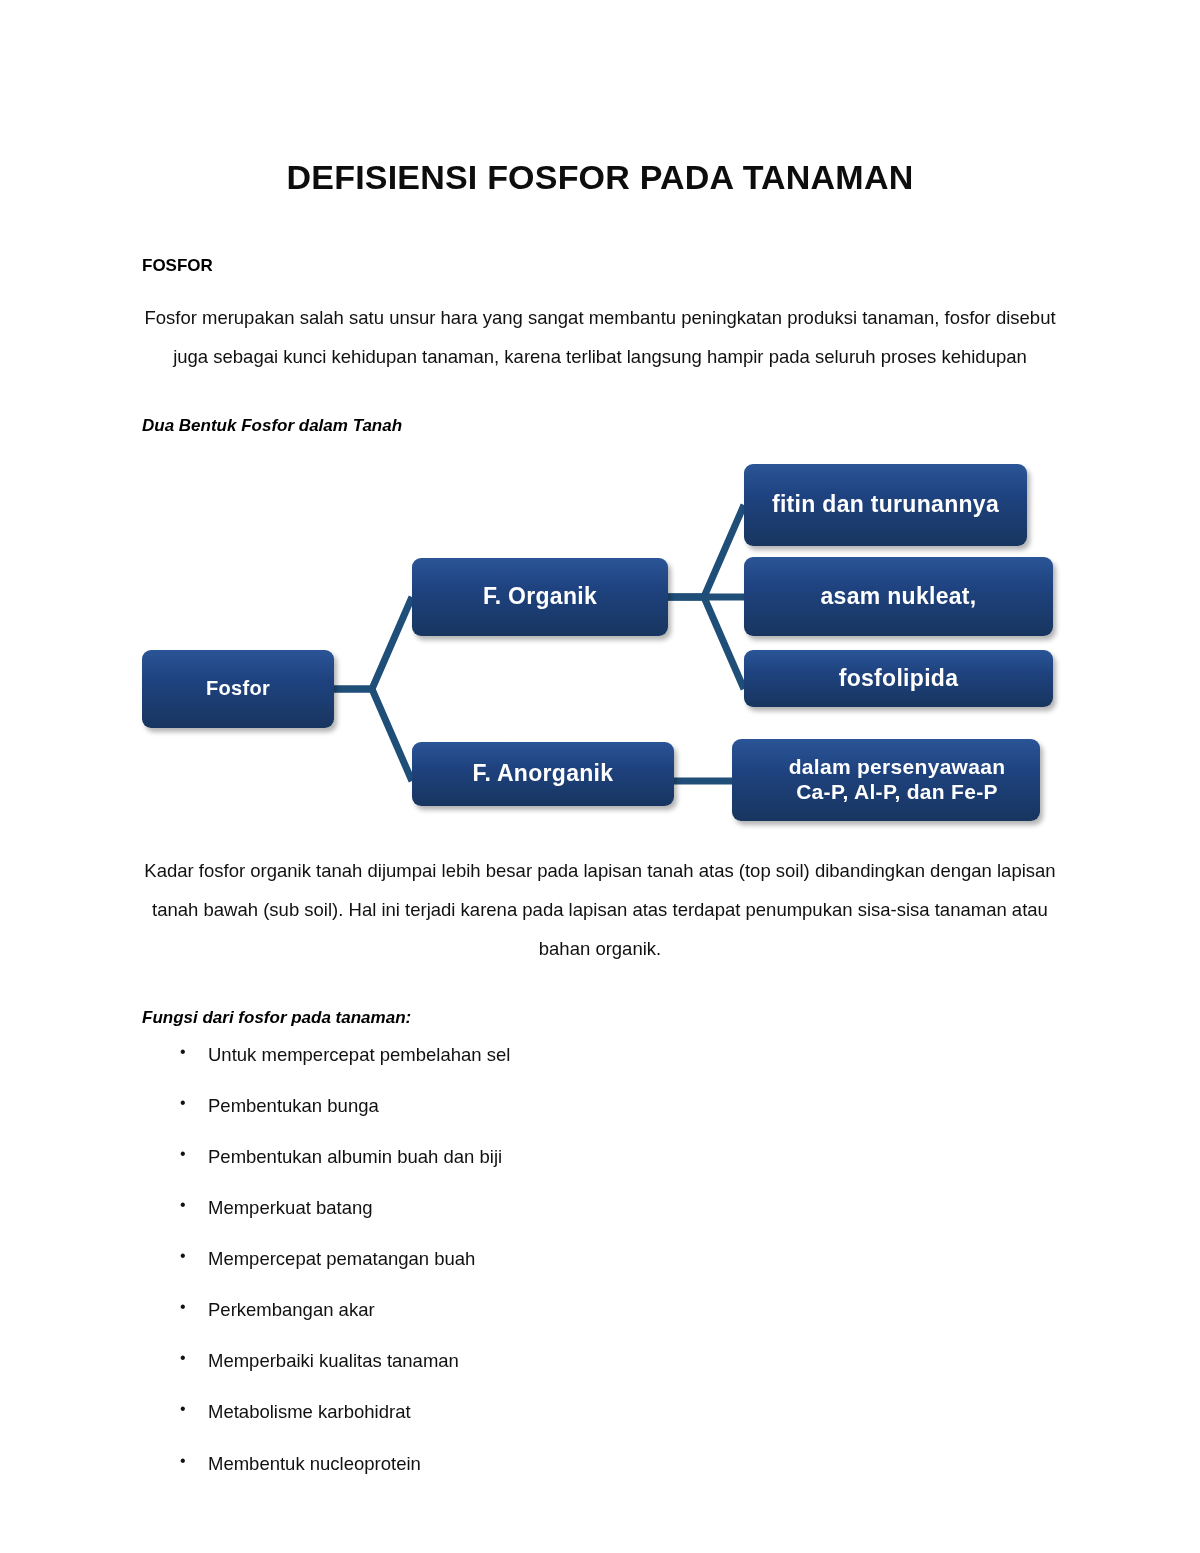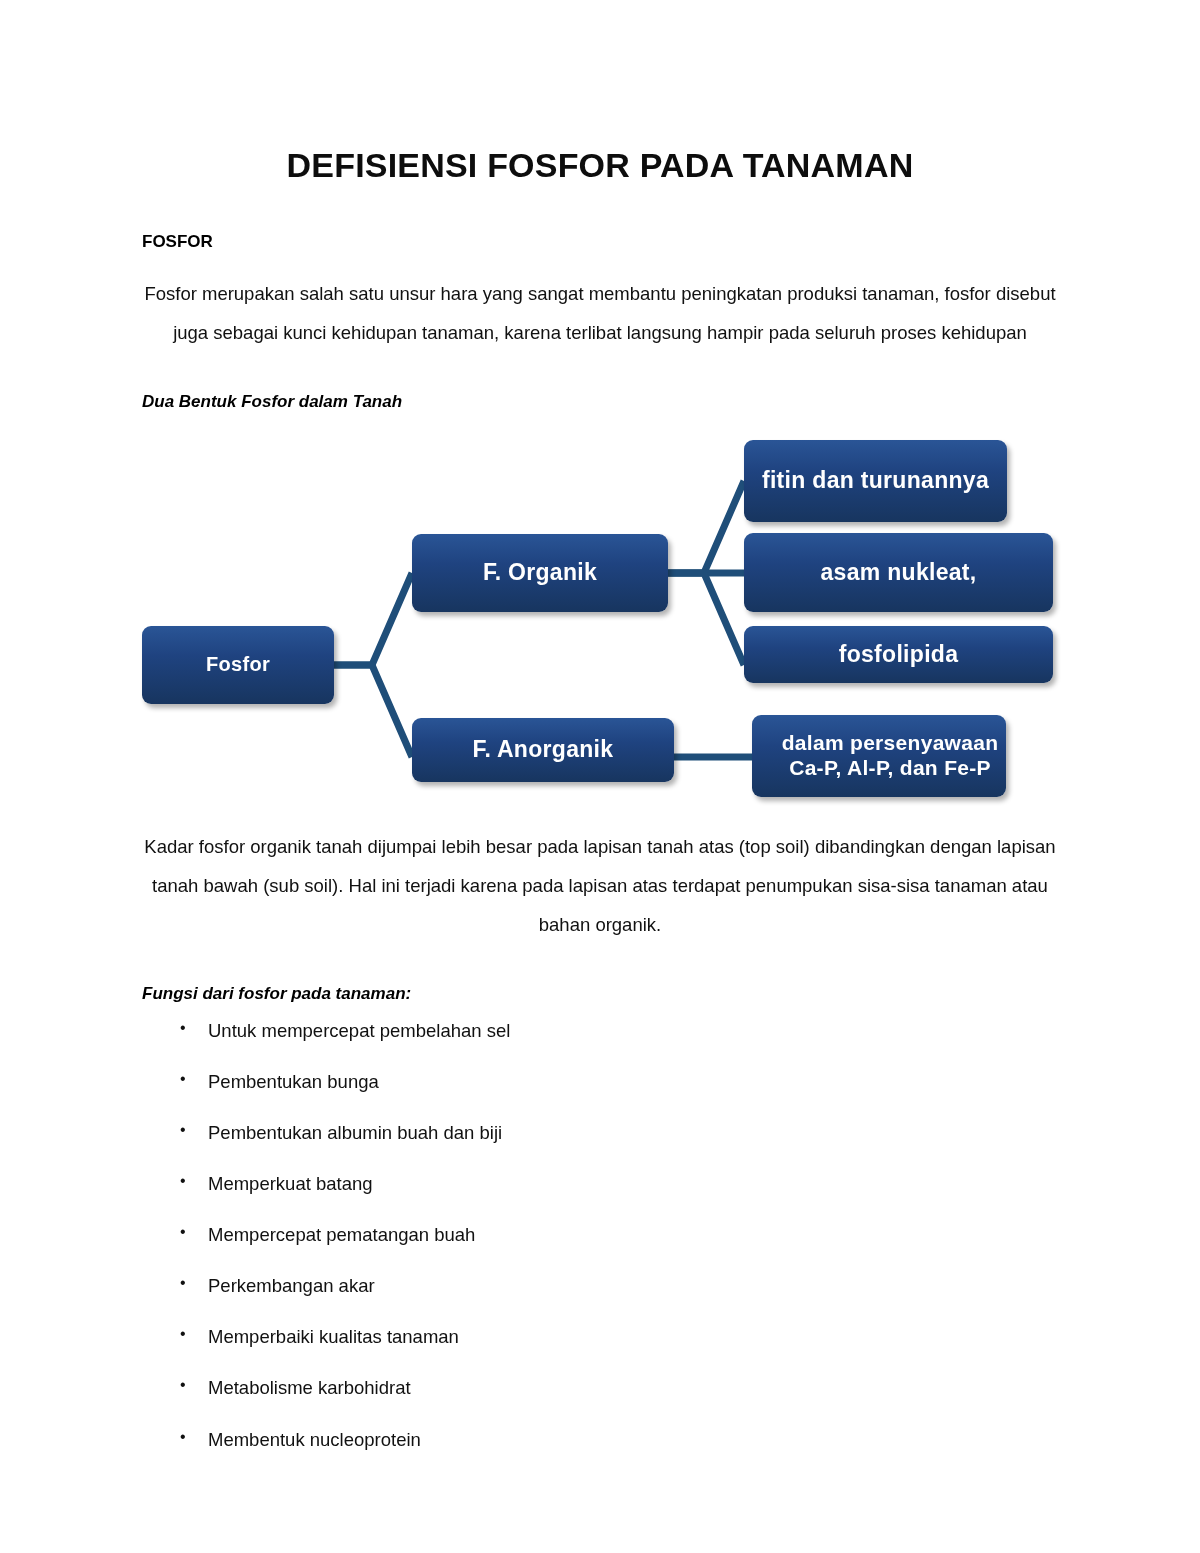--- a/index.html
+++ b/index.html
@@ -29,21 +29,21 @@
     top: 0;
     width: 916px;
   }
 
   
   .doc-title {
     font-size: 34px;
     font-weight: bold;
     text-align: center;
     letter-spacing: 0.2px;
-    margin: 0;
+    margin: 12px;
     padding-top: 146px;
     line-height: 1.15;
     color: #0d0d0d;
   }
 
   
   .sec-heading {
     font-size: 17px;
     font-weight: bold;
     margin: 0;
@@ -118,24 +118,24 @@
     text-align: center;
     z-index: 3;
     padding: 2px 8px;
     line-height: 1.18;
     letter-spacing: 0.3px;
   }
 
   .node-fosfor      { left: 0px;   top: 195px; width: 192px; height: 78px;  font-size: 20px; }
   .node-organik     { left: 270px; top: 103px; width: 256px; height: 78px;  font-size: 23px; }
   .node-anorganik   { left: 270px; top: 287px; width: 262px; height: 64px;  font-size: 23px; }
-  .node-fitin       { left: 602px; top: 9px;   width: 263px; height: 82px;  font-size: 23px; }
+  .node-fitin       { left: 602px; top: 9px;   width: 283px; height: 82px;  font-size: 23px; }
   .node-nukleat     { left: 602px; top: 102px; width: 309px; height: 79px;  font-size: 23px; }
   .node-fosfolipida { left: 602px; top: 195px; width: 309px; height: 57px;  font-size: 23px; }
-  .node-persenyawaan{ left: 610px; top: 284px; width: 254px; height: 82px;  font-size: 21px; padding-left: 30px; }
+  .node-persenyawaan{ left: 590px; top: 284px; width: 308px; height: 82px;  font-size: 21px; padding-left: 30px; }
 
   .node-persenyawaan .nlabel { display: block; }
   .nline { display: block; white-space: nowrap; }
 </style>
 </head>
 <body>
 
 <div class="page">
   <div class="content">
 

